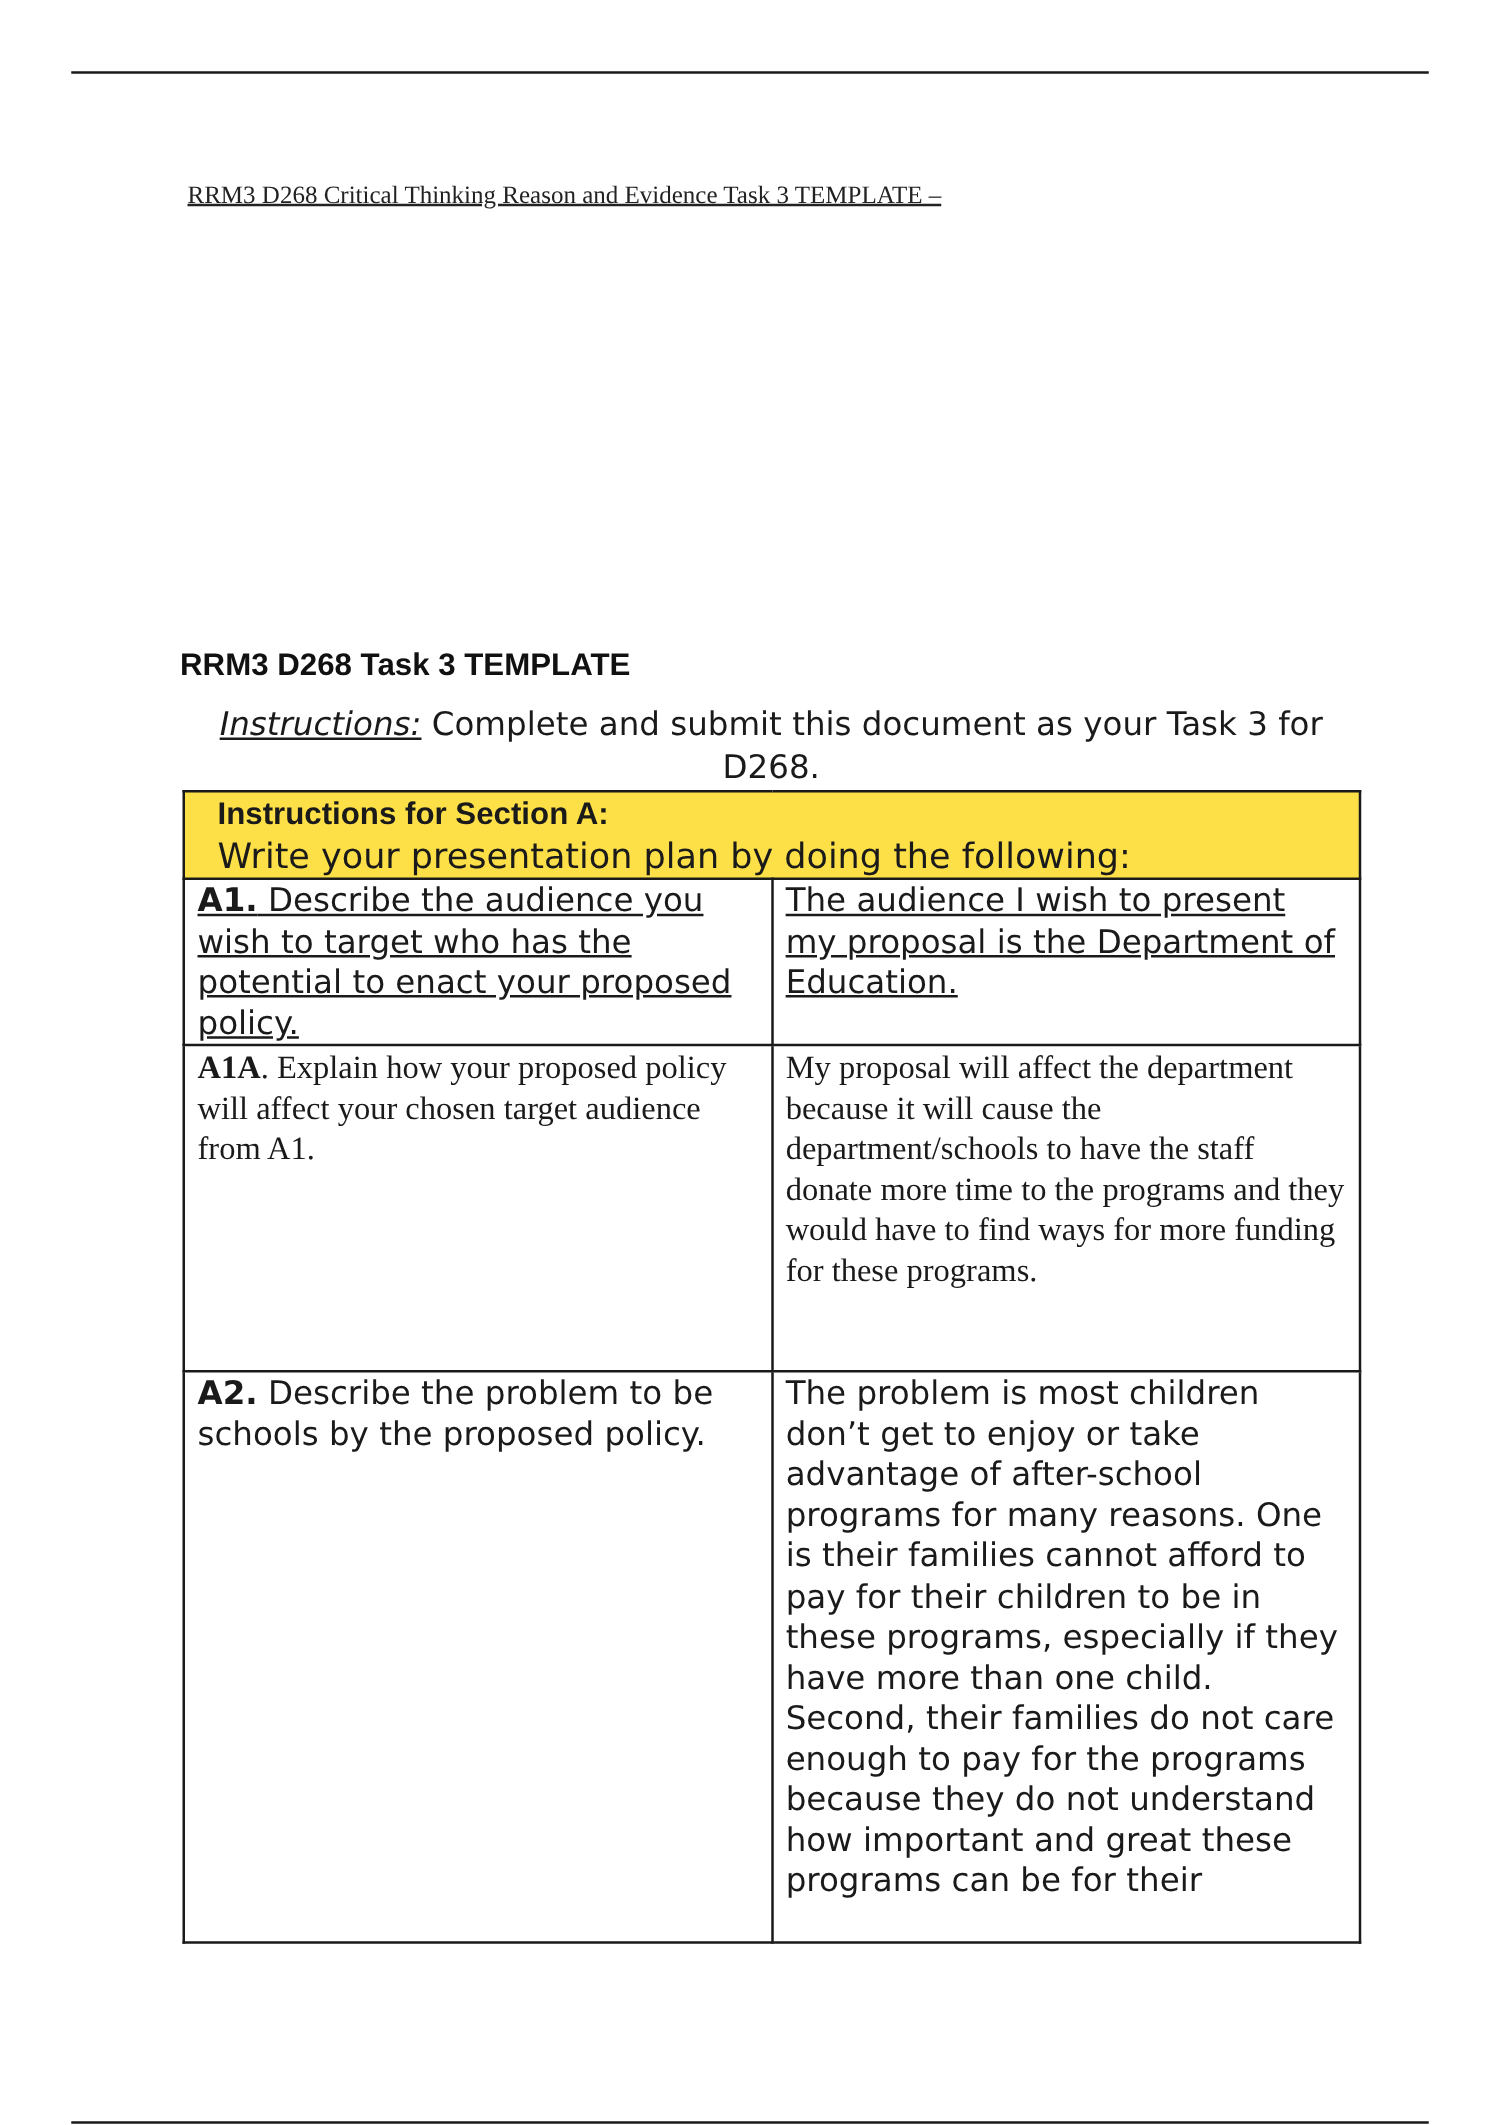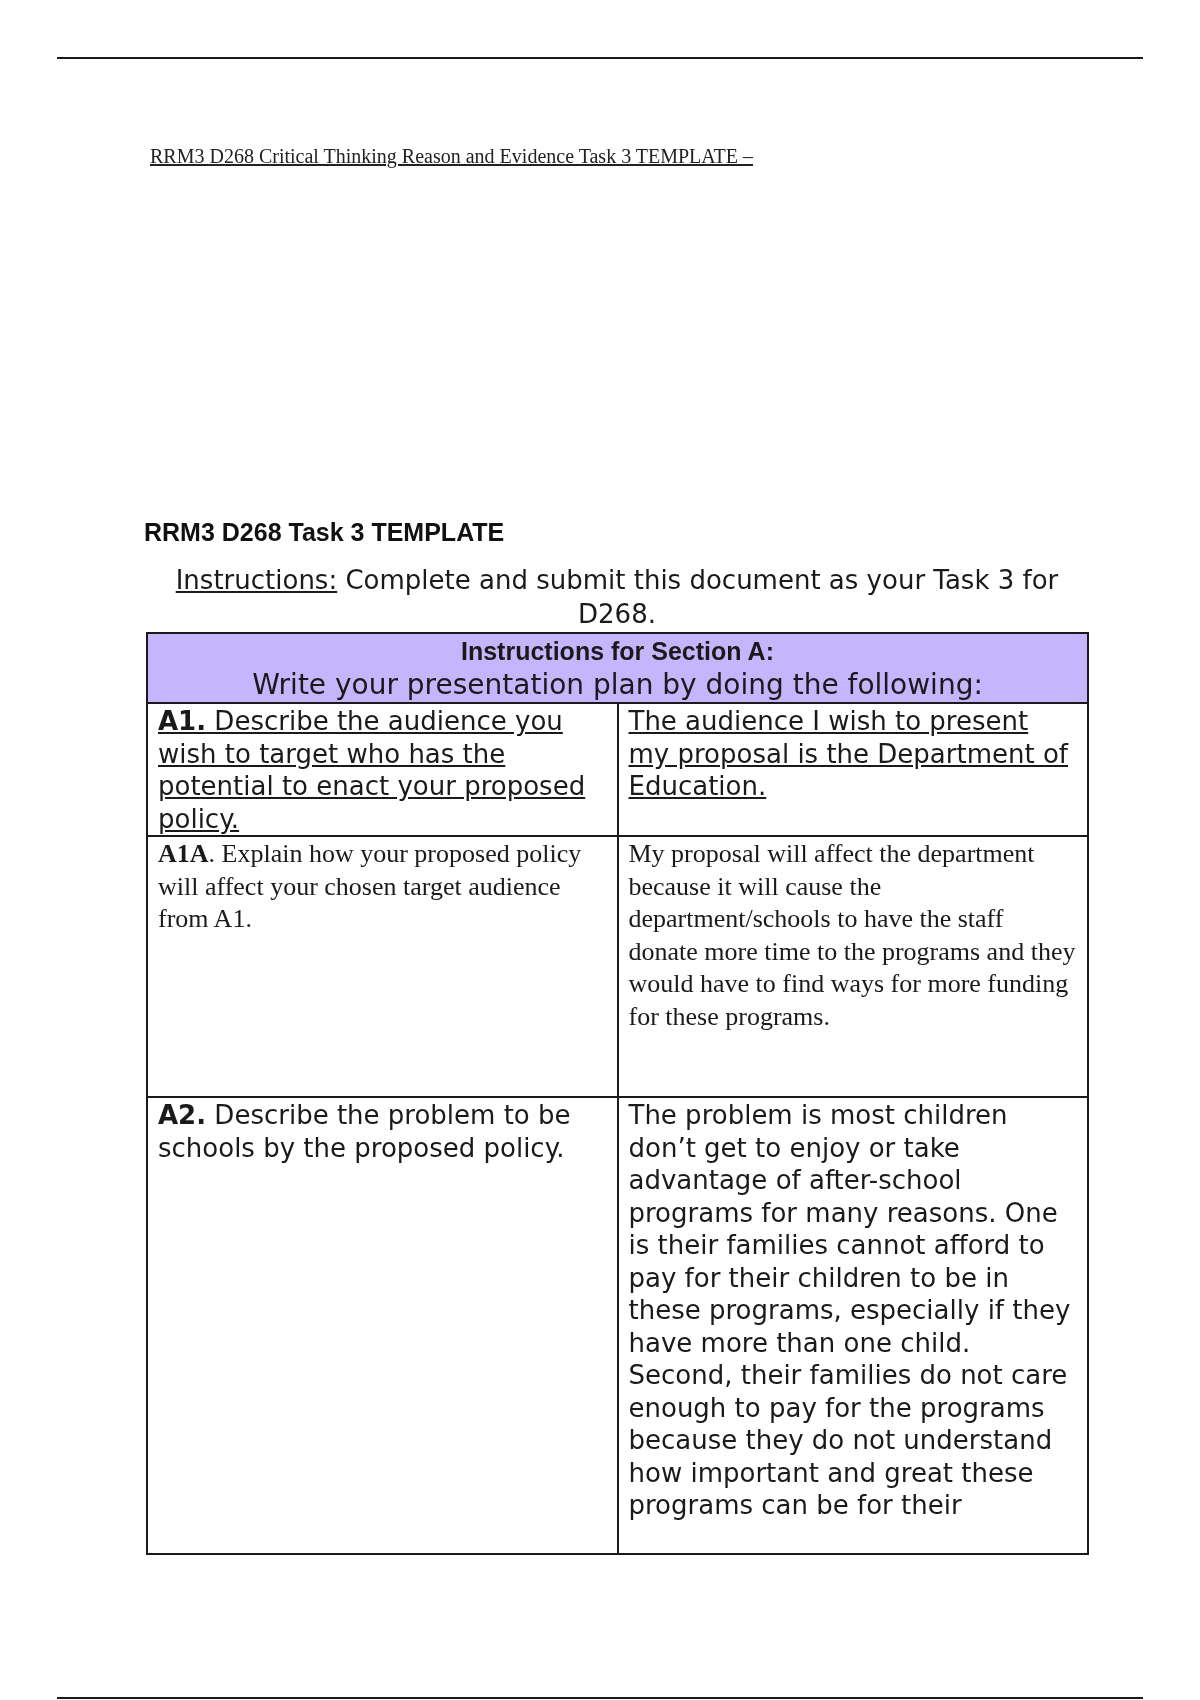--- a/index.html
+++ b/index.html
@@ -13,29 +13,29 @@
       text-decoration: underline; color: #222;
     }
     .template-heading {
       position: absolute; left: 144px; top: 500px;
       font-family: "Liberation Sans", sans-serif; font-weight: bold; font-size: 25px; color: #111; margin-top: 18px;
     }
     .instructions {
       position: absolute; left: 145px; width: 944px; top: 563px;
       text-align: center; font-family: "DejaVu Sans", sans-serif; font-size: 26px; line-height: 34px; color: #1a1a1a;
     }
-    .instructions .label { text-decoration: underline; }
+    .instructions .label { text-decoration: underline; font-style: italic; }
     table.plan {
       position: absolute; left: 146px; top: 632px; width: 943px;
       border-collapse: collapse; table-layout: fixed;
       font-family: "DejaVu Sans", sans-serif; font-size: 26px; line-height: 32.5px; color: #1a1a1a;
     }
     table.plan td { border: 2px solid #1a1a1a; vertical-align: top; padding: 1px 10px 0 10px; }
     table.plan td.header-cell {
-      background: #c4b5fd; text-align: center; padding: 0 10px; line-height: 34px;
+      background: #fde047; padding: 0 26px; line-height: 34px;
     }
     .header-title { font-family: "Liberation Sans", sans-serif; font-weight: bold; font-size: 25px; }
     .header-sub { font-size: 28px; }
     td.prompt { width: 451px; }
     .code { font-weight: bold; }
     tr.row-a1 td { height: 128px; text-decoration: underline; }
     tr.row-a1a td { height: 258px; font-family: Liberation Serif, serif; }
     tr.row-a2 td { height: 454px; }
   </style>
 </head>

